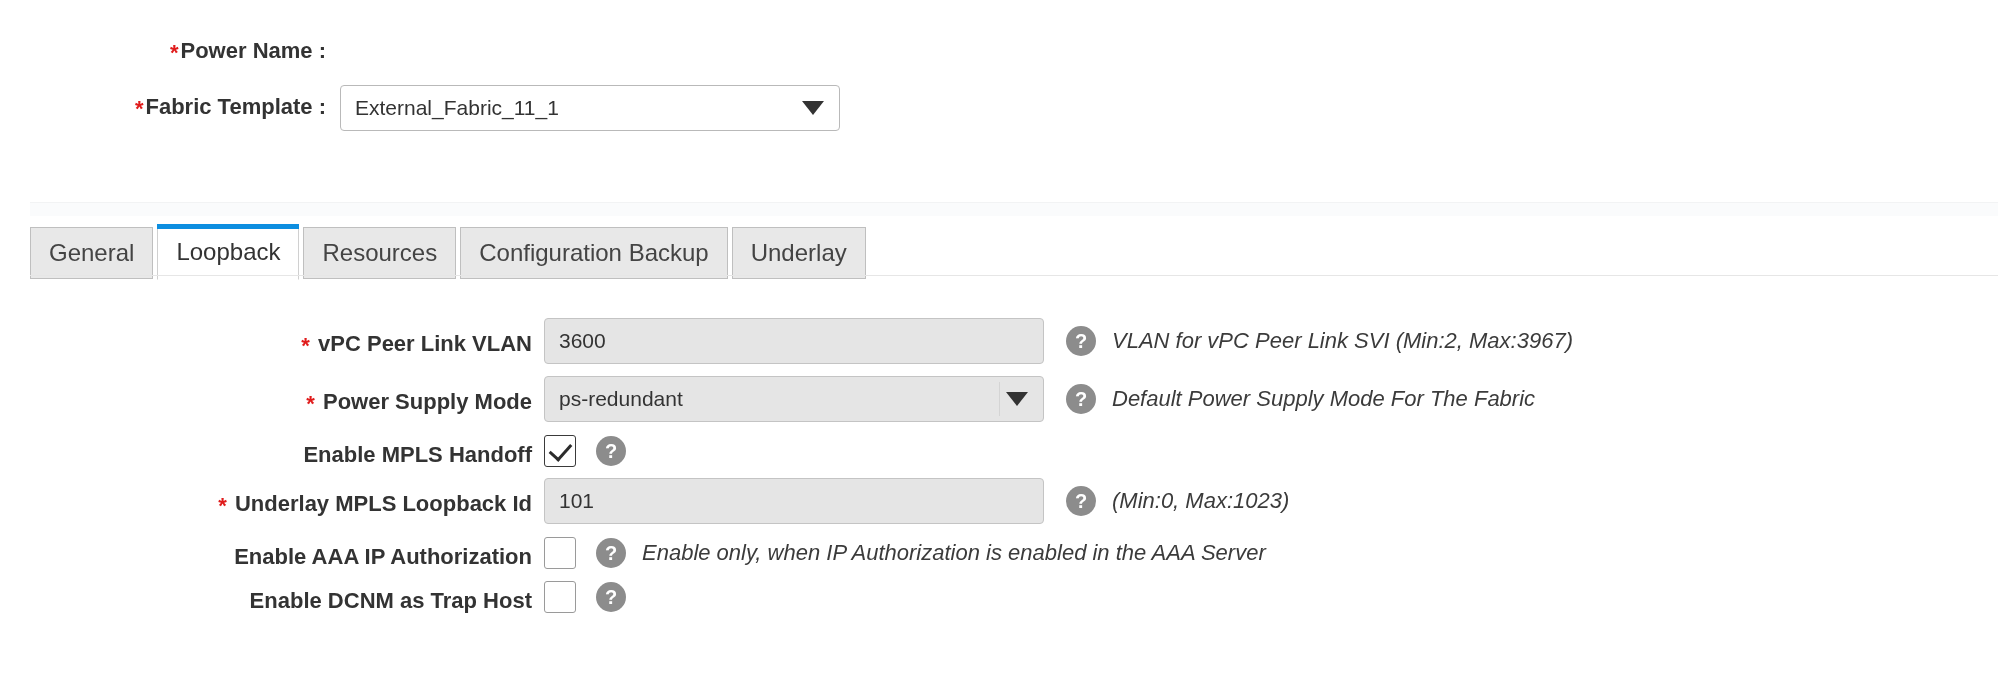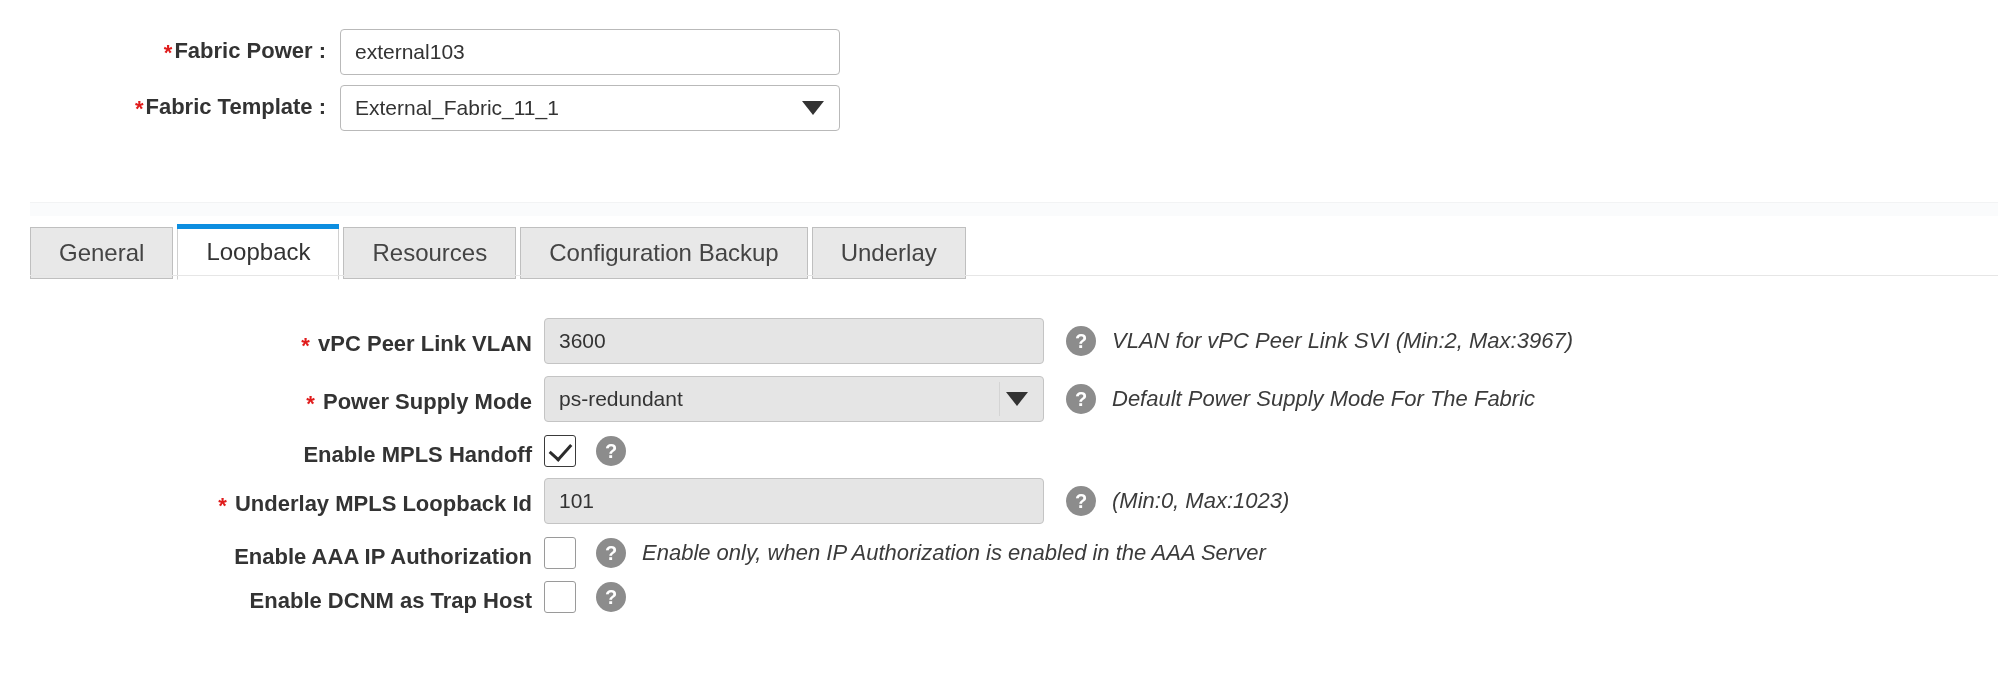--- a/index.html
+++ b/index.html
@@ -100,21 +100,21 @@
     width: 1968px;
     display: flex;
     align-items: flex-end;
   }
   .tab {
     height: 52px;
     background: #e8e8e8;
     border: 1px solid #bfbfbf;
     border-bottom: 1px solid #bfbfbf;
     margin-right: 4px;
-    padding: 0 28px;
+    padding: 0 18px;
     display: flex;
     align-items: center;
     justify-content: center;
     font-size: 24px;
     color: #444444;
     cursor: pointer;
     white-space: nowrap;
   }
   .tab.active {
     background: #ffffff;
@@ -253,23 +253,22 @@
   }
   .cb-help { margin-left: 20px; }
 </style>
 </head>
 <body>
 
 <div class="header-form">
 
   <div class="hdr-row">
     <div class="hdr-label">
-      <span class="req-star">*</span><span>Fabric Power :</span>
-    </div>
-    <input class="hdr-input" type="text" value="external103" style="">
+      <span class="req-star">*</span><span>Power Name :</span>
+    </div>
   </div>
 
   <div class="hdr-row">
     <div class="hdr-label">
       <span class="req-star">*</span><span>Fabric Template :</span>
     </div>
     <div class="hdr-select-wrap">
       <input class="hdr-input" type="text" readonly="" value="External_Fabric_11_1" style="">
       <span class="caret"></span>
     </div>

